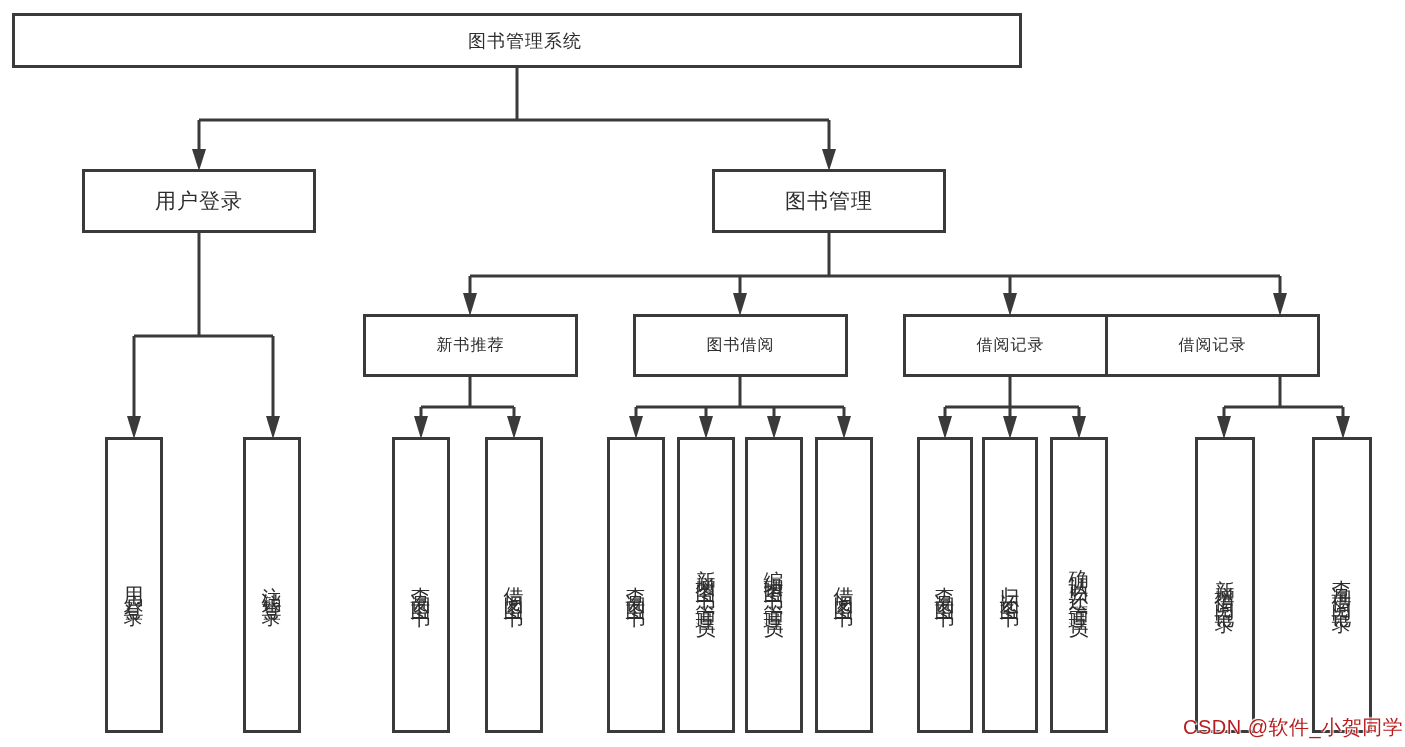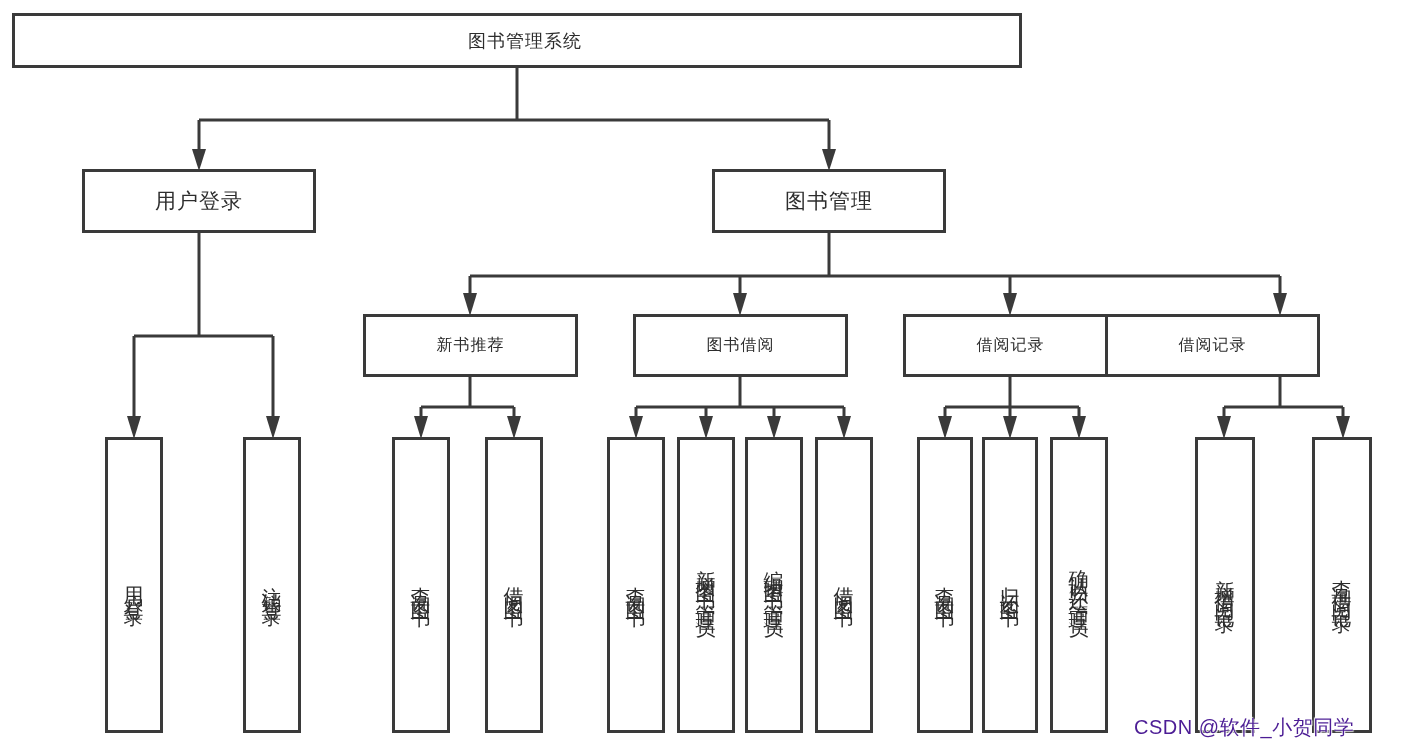--- a/index.html
+++ b/index.html
@@ -51,23 +51,23 @@
   }
   .box.leaf {
     top: 437px; width: 58px; height: 296px;
     font-size: 20px;
     writing-mode: vertical-lr;
     letter-spacing: 7px;
     line-height: 58px;
   }
   .watermark {
     position: absolute;
-    left: 1134px; top: 714px;
+    left: 1183px; top: 714px;
     font-size: 20px;
-    color: #4c1d95;
+    color: #b91c1c;
     white-space: nowrap;
     text-shadow: 0 0 2px #ffffff, 1px 1px 1px #ffffff, -1px -1px 1px #ffffff;
     letter-spacing: 0.5px;
   }
 </style>
 </head>
 <body>
 
 <div class="canvas">
 

